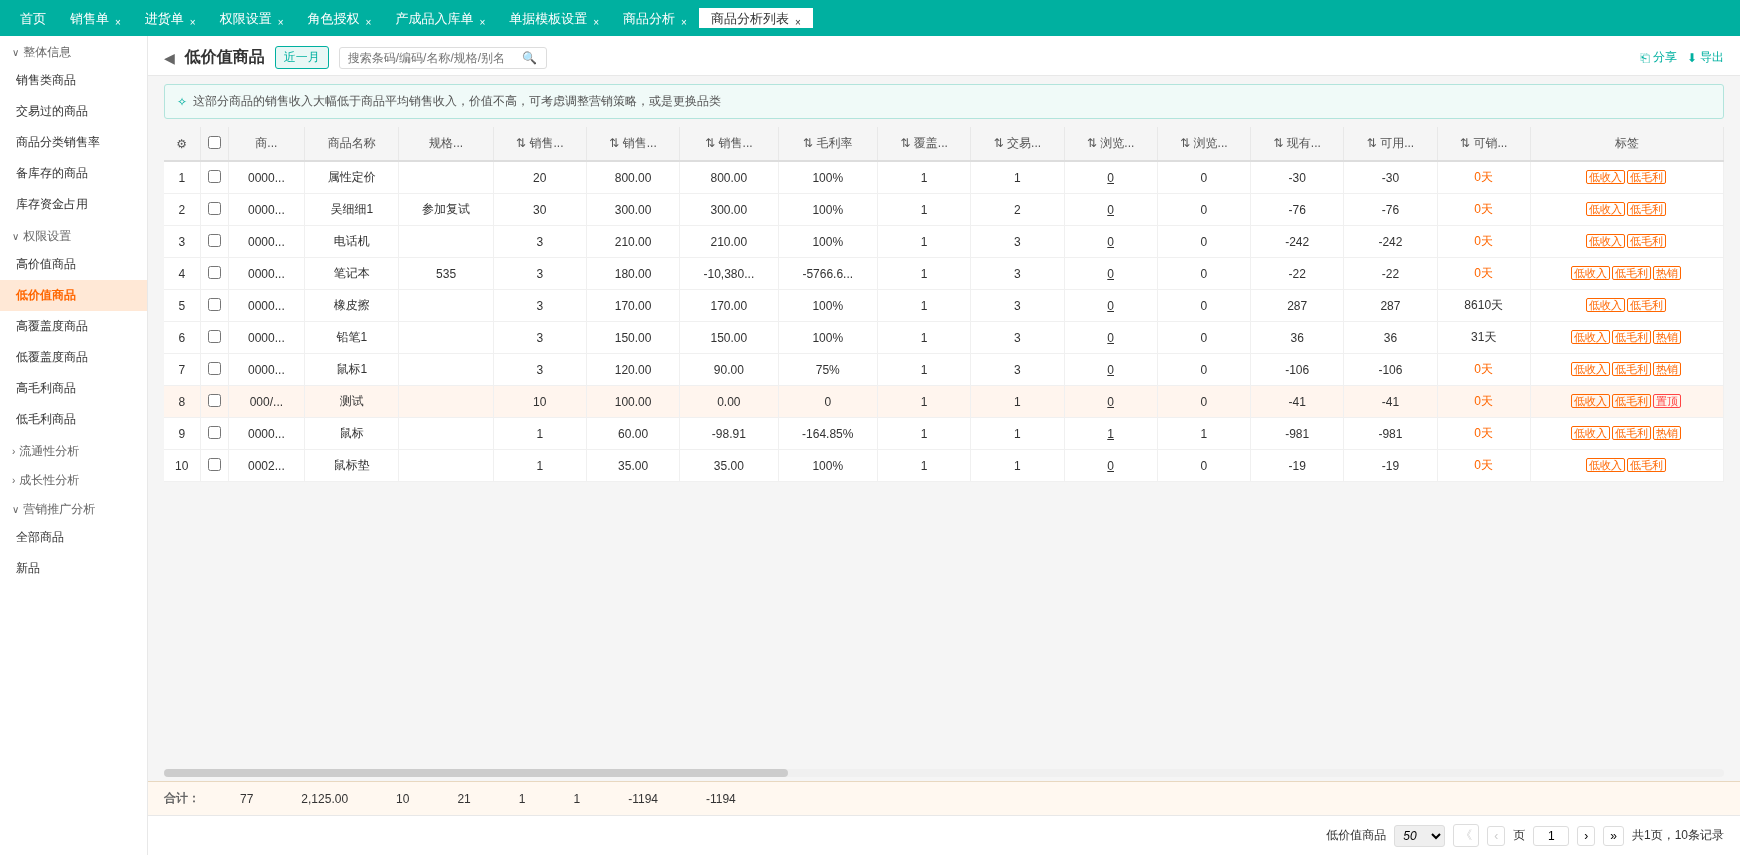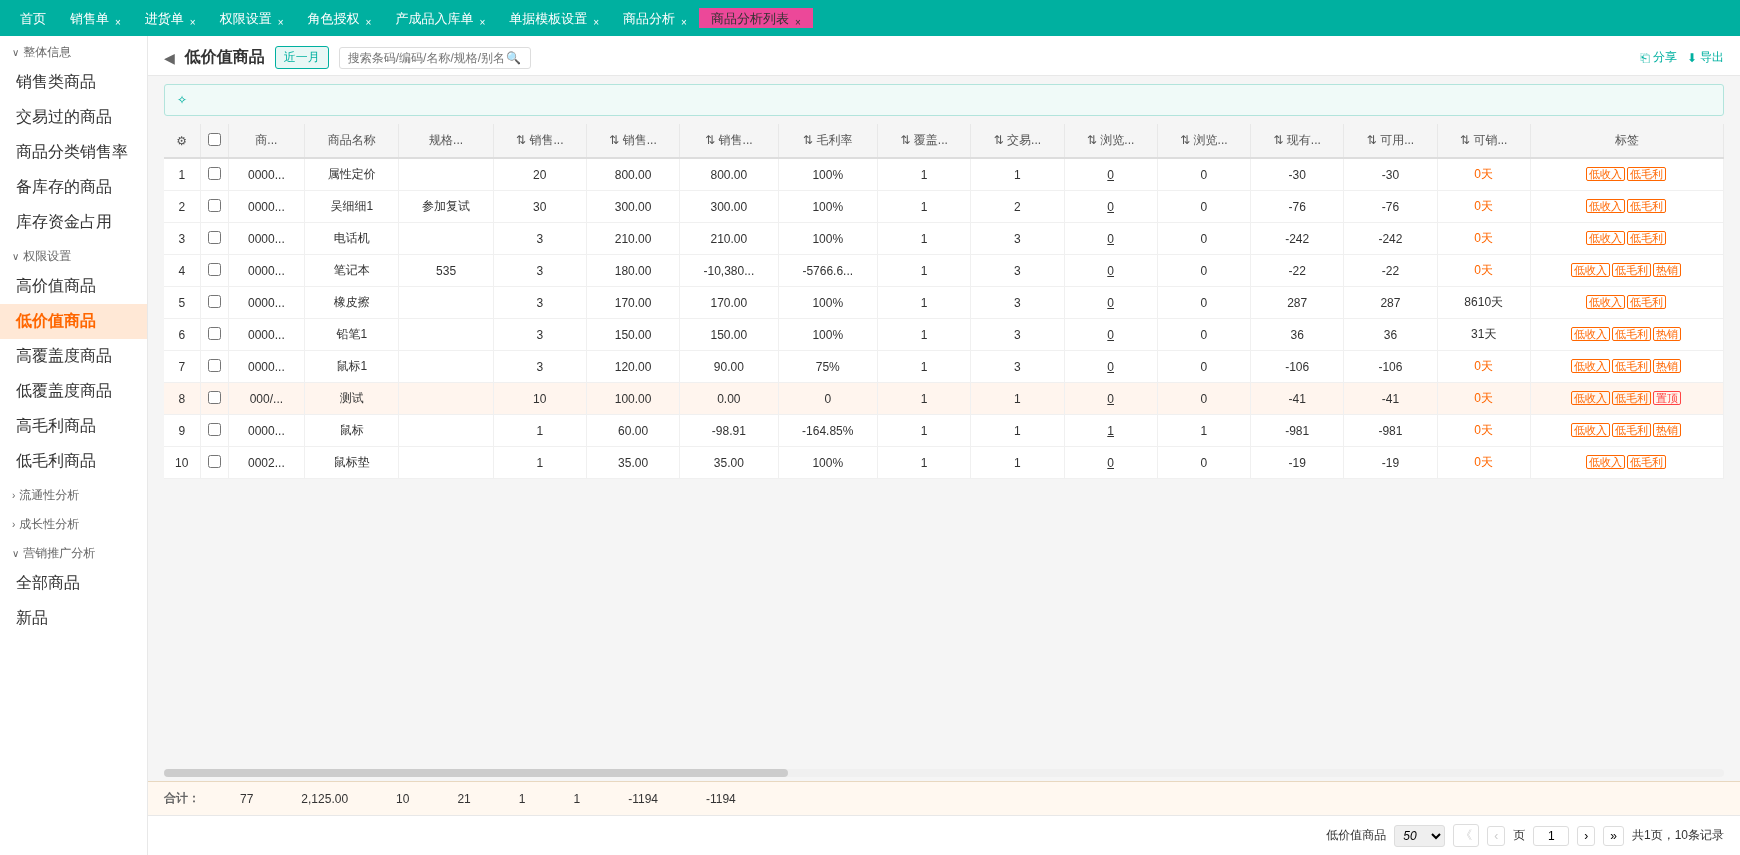--- a/index.html
+++ b/index.html
@@ -16,21 +16,21 @@
     .top-nav .nav-item {
       color: #fff;
       padding: 0 12px;
       height: 20px;
       display: flex;
       align-items: flex-end;
       cursor: pointer;
       font-size: 13px;
       white-space: nowrap;
     }
-    .top-nav .nav-item.active { background: #ec4899; color: #333; }
+    .top-nav .nav-item.active { background: #ffffff; color: #333; }
     .top-nav .nav-item .close-x { margin-left: 6px; font-size: 10px; color: inherit; }
 
     
     .main-layout {
       display: flex;
       height: calc(100vh - 36px);
     }
 
     
     .sidebar {
@@ -46,21 +46,21 @@
       font-size: 12px;
       display: flex;
       align-items: center;
       cursor: pointer;
     }
     .sidebar-group-title .arrow { margin-right: 4px; font-size: 10px; }
     .sidebar-item {
       padding: 7px 16px;
       cursor: pointer;
       color: #333;
-      font-size: 16px;
+      font-size: 12px;
     }
     .sidebar-item.active { background: #ffe8d6; color: #ff6600; font-weight: bold; }
 
     
     .content {
       flex: 1;
       display: flex;
       flex-direction: column;
       overflow: hidden;
     }
@@ -86,21 +86,21 @@
       border-radius: 3px;
       padding: 2px 8px;
       cursor: pointer;
       font-size: 12px;
     }
     .search-box {
       border: 1px solid #ddd;
       border-radius: 3px;
       padding: 3px 8px;
       font-size: 12px;
-      width: 192px;
+      width: 208px;
       outline: none;
       display: flex;
       align-items: center;
     }
     .search-box input {
       border: none;
       outline: none;
       width: 190px;
       font-size: 12px;
     }
@@ -344,20 +344,21 @@
         </span>
         <span class="action-btn">
           <span>⬇</span>
           <span>导出</span>
         </span>
       </div>
     </div>
 
     <div class="info-bar">
       <span style="color:#00b0a0;">✧</span>
+      <span>这部分商品的销售收入大幅低于商品平均销售收入，价值不高，可考虑调整营销策略，或是更换品类</span>
     </div>
 
     <div class="table-area">
       <table>
         <thead>
           <tr>
             <th style="width:36px;">
               <span>⚙</span>
             </th>
             <th class="checkbox-cell">

